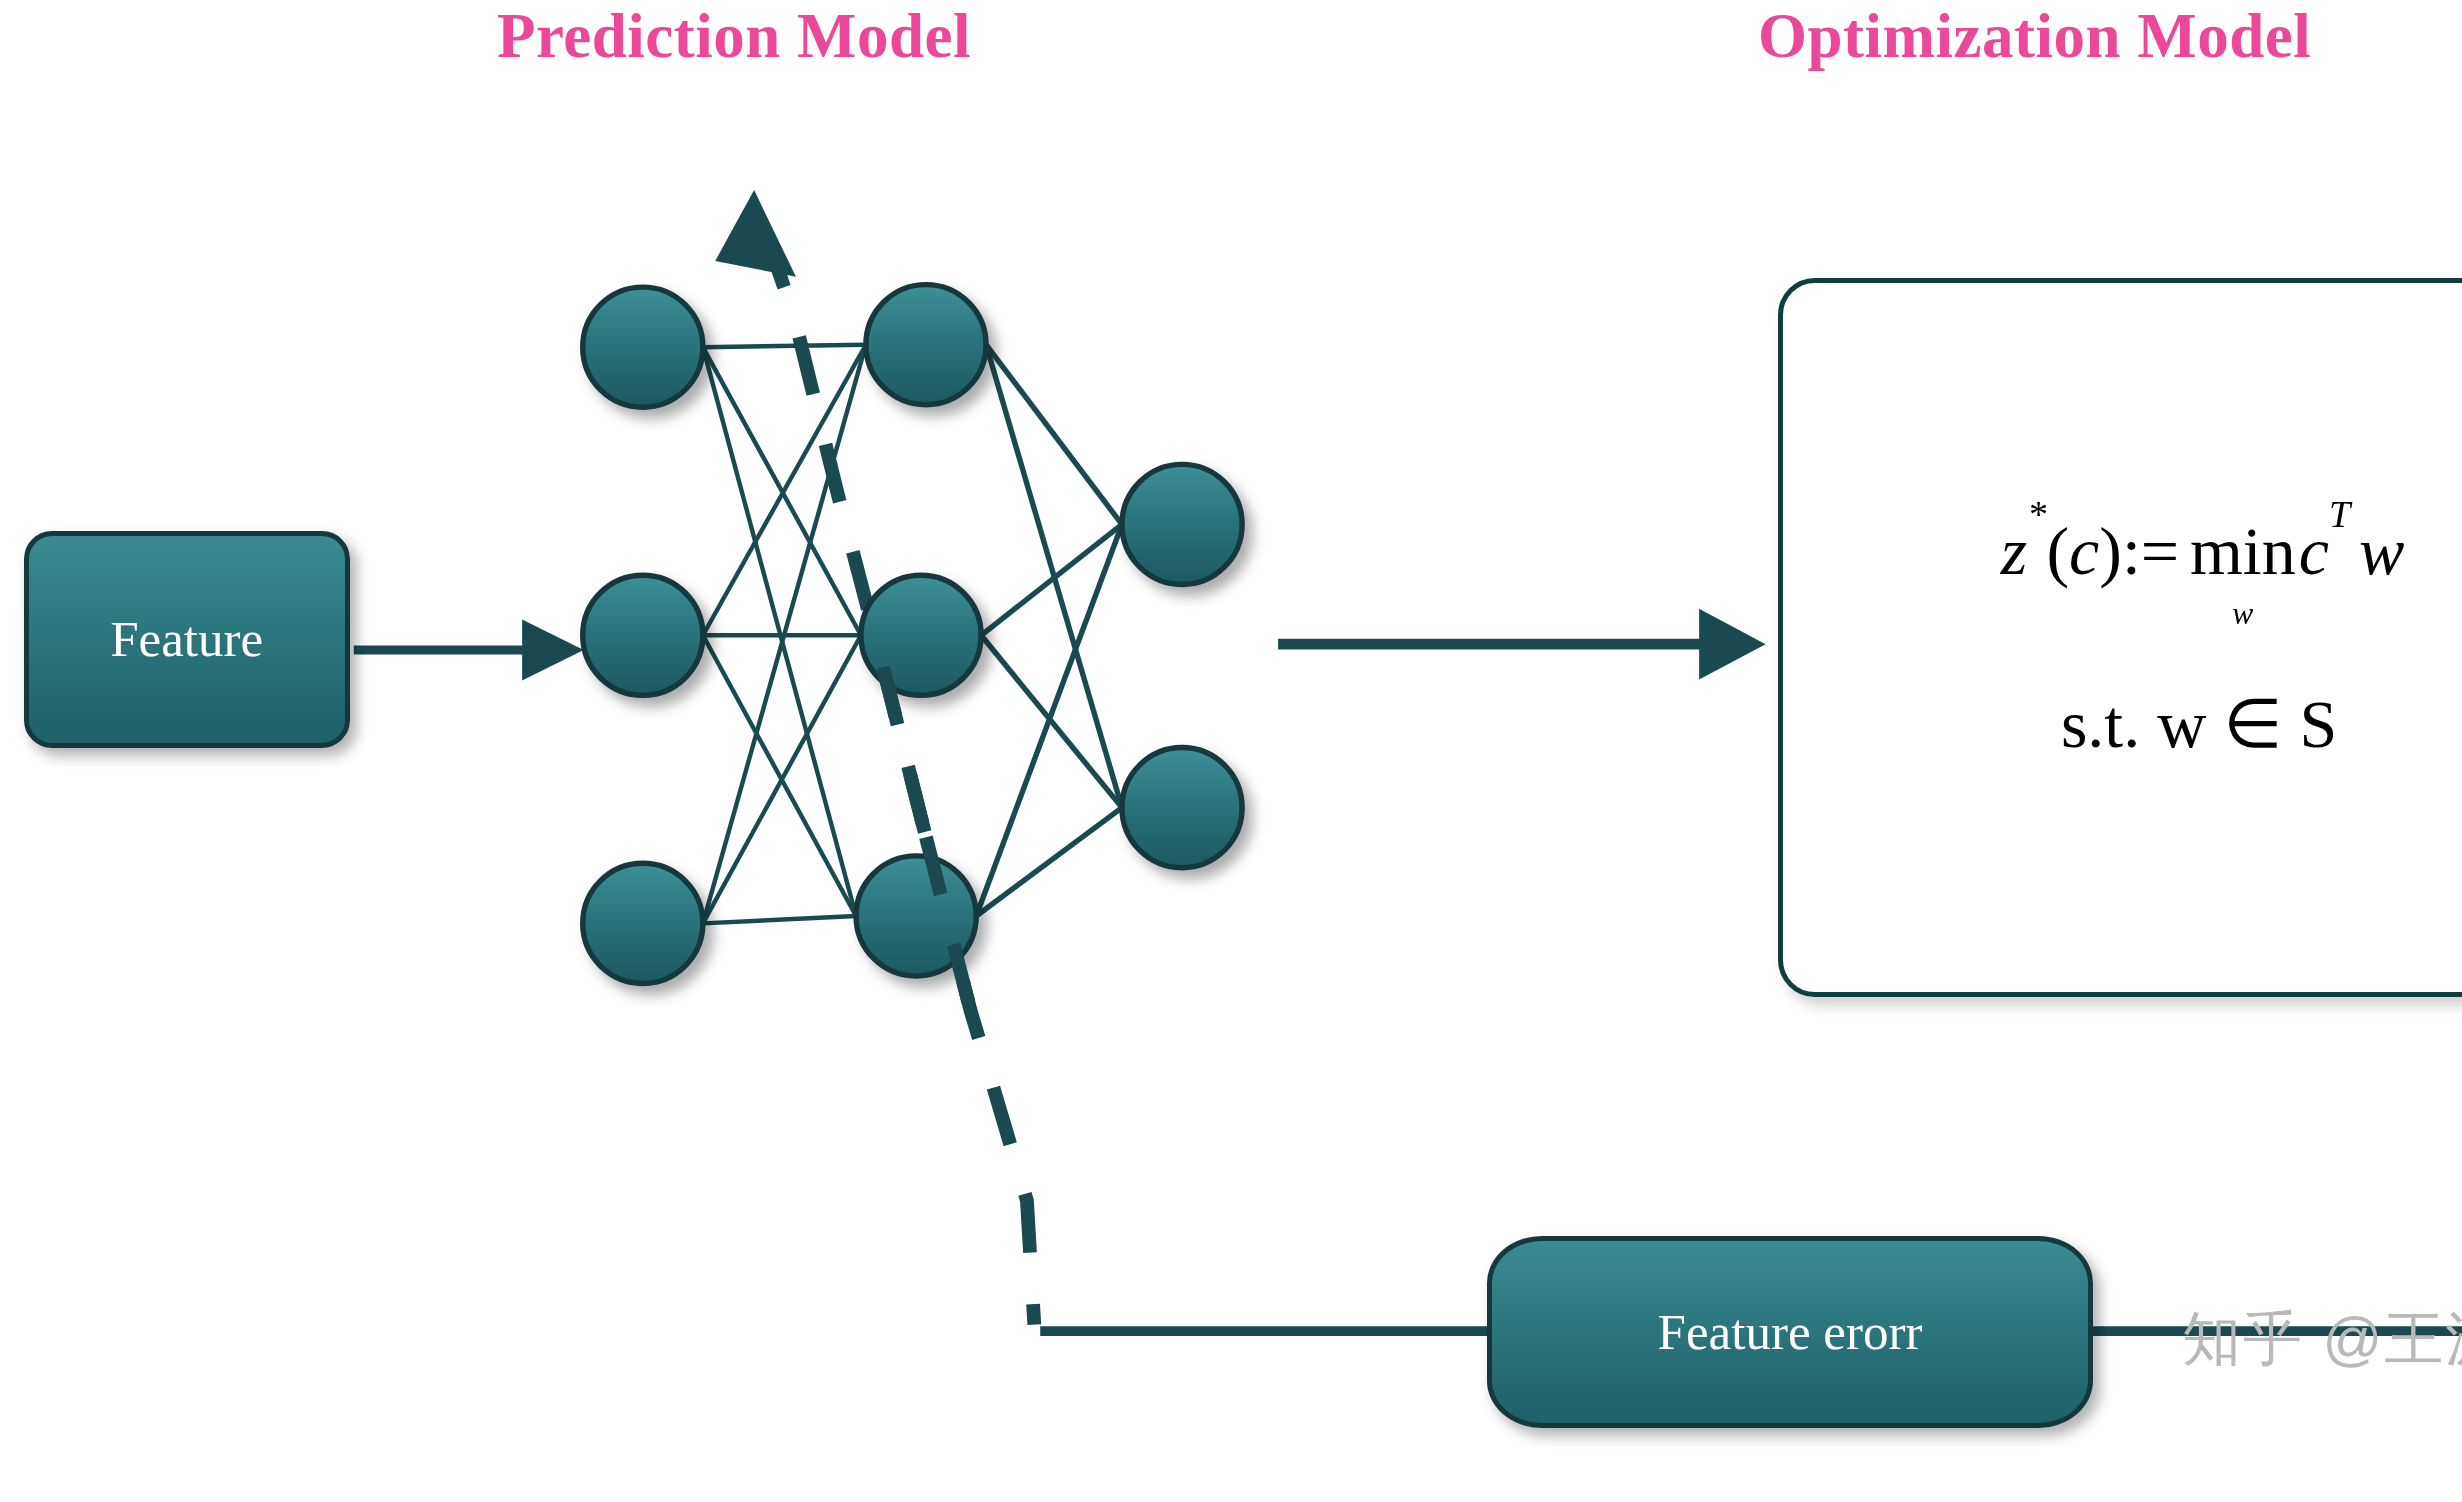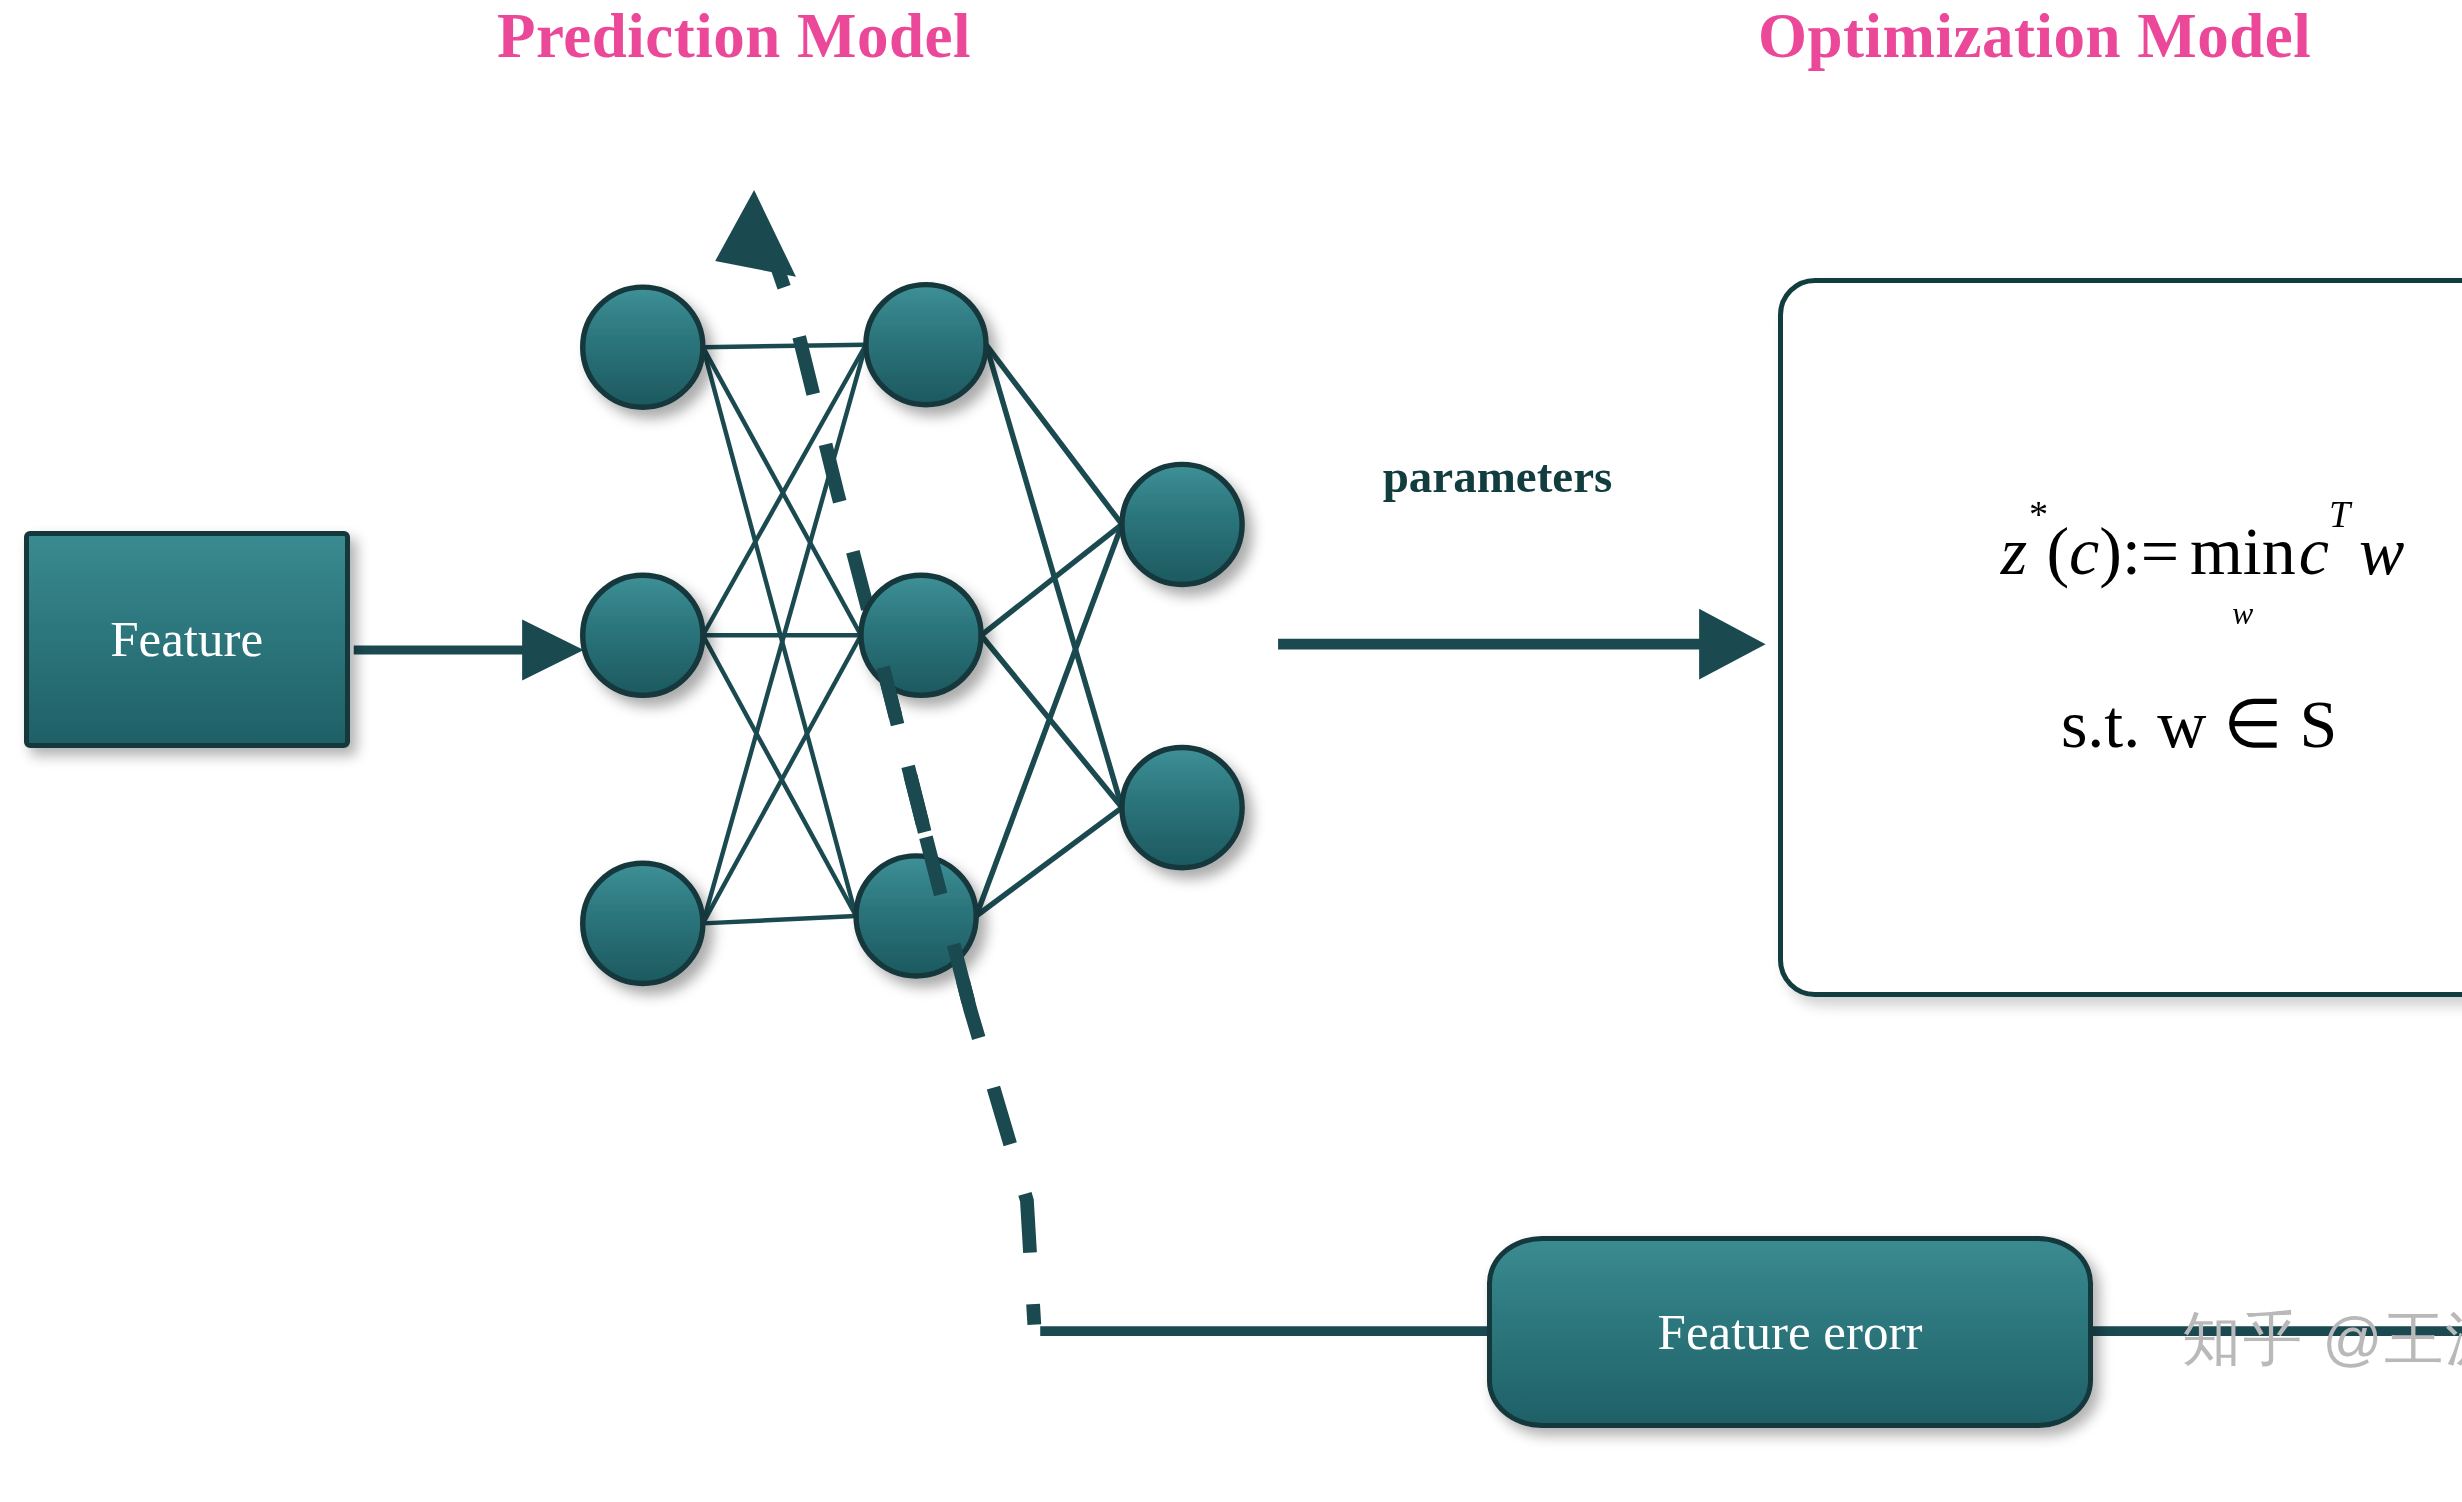--- a/index.html
+++ b/index.html
@@ -44,21 +44,21 @@
     box-shadow: 6.9px 7.9px 12.8px rgba(0,0,0,0.30);
     color: #ffffff;
     font-family: "Liberation Serif", serif;
     font-size: 51px;
     line-height: 1;
     white-space: nowrap;
   }
   #feature-box {
     left: 23.6px;  top: 531px;
     width: 326px; height: 217px;
-    border-radius: 6px;
+    border-radius: 28px;
   }
   #decision-box {
     left: 1487px; top: 1236px;
     width: 606px; height: 192px;
     border-radius: 55px / 47px;
   }
 
   
   #optimization-box {
     position: absolute;
@@ -238,21 +238,20 @@
   </svg>
 
   <div class="section-title" id="title-prediction">Prediction Model</div>
   <div class="section-title" id="title-optimization">Optimization Model</div>
 
   <div class="teal-box" id="feature-box">
     <span>Feature</span>
   </div>
 
   <div id="uncertainty-label">
-    <div>parameters</div>
   </div>
 
   <div id="optimization-box">
     <div id="formula-wrap">
 
       <div class="formula-line-1">
         <span class="math-i">z</span>
           <span class="sup math-i">*</span>
           <span>(</span>
           <span class="math-i">c</span>

